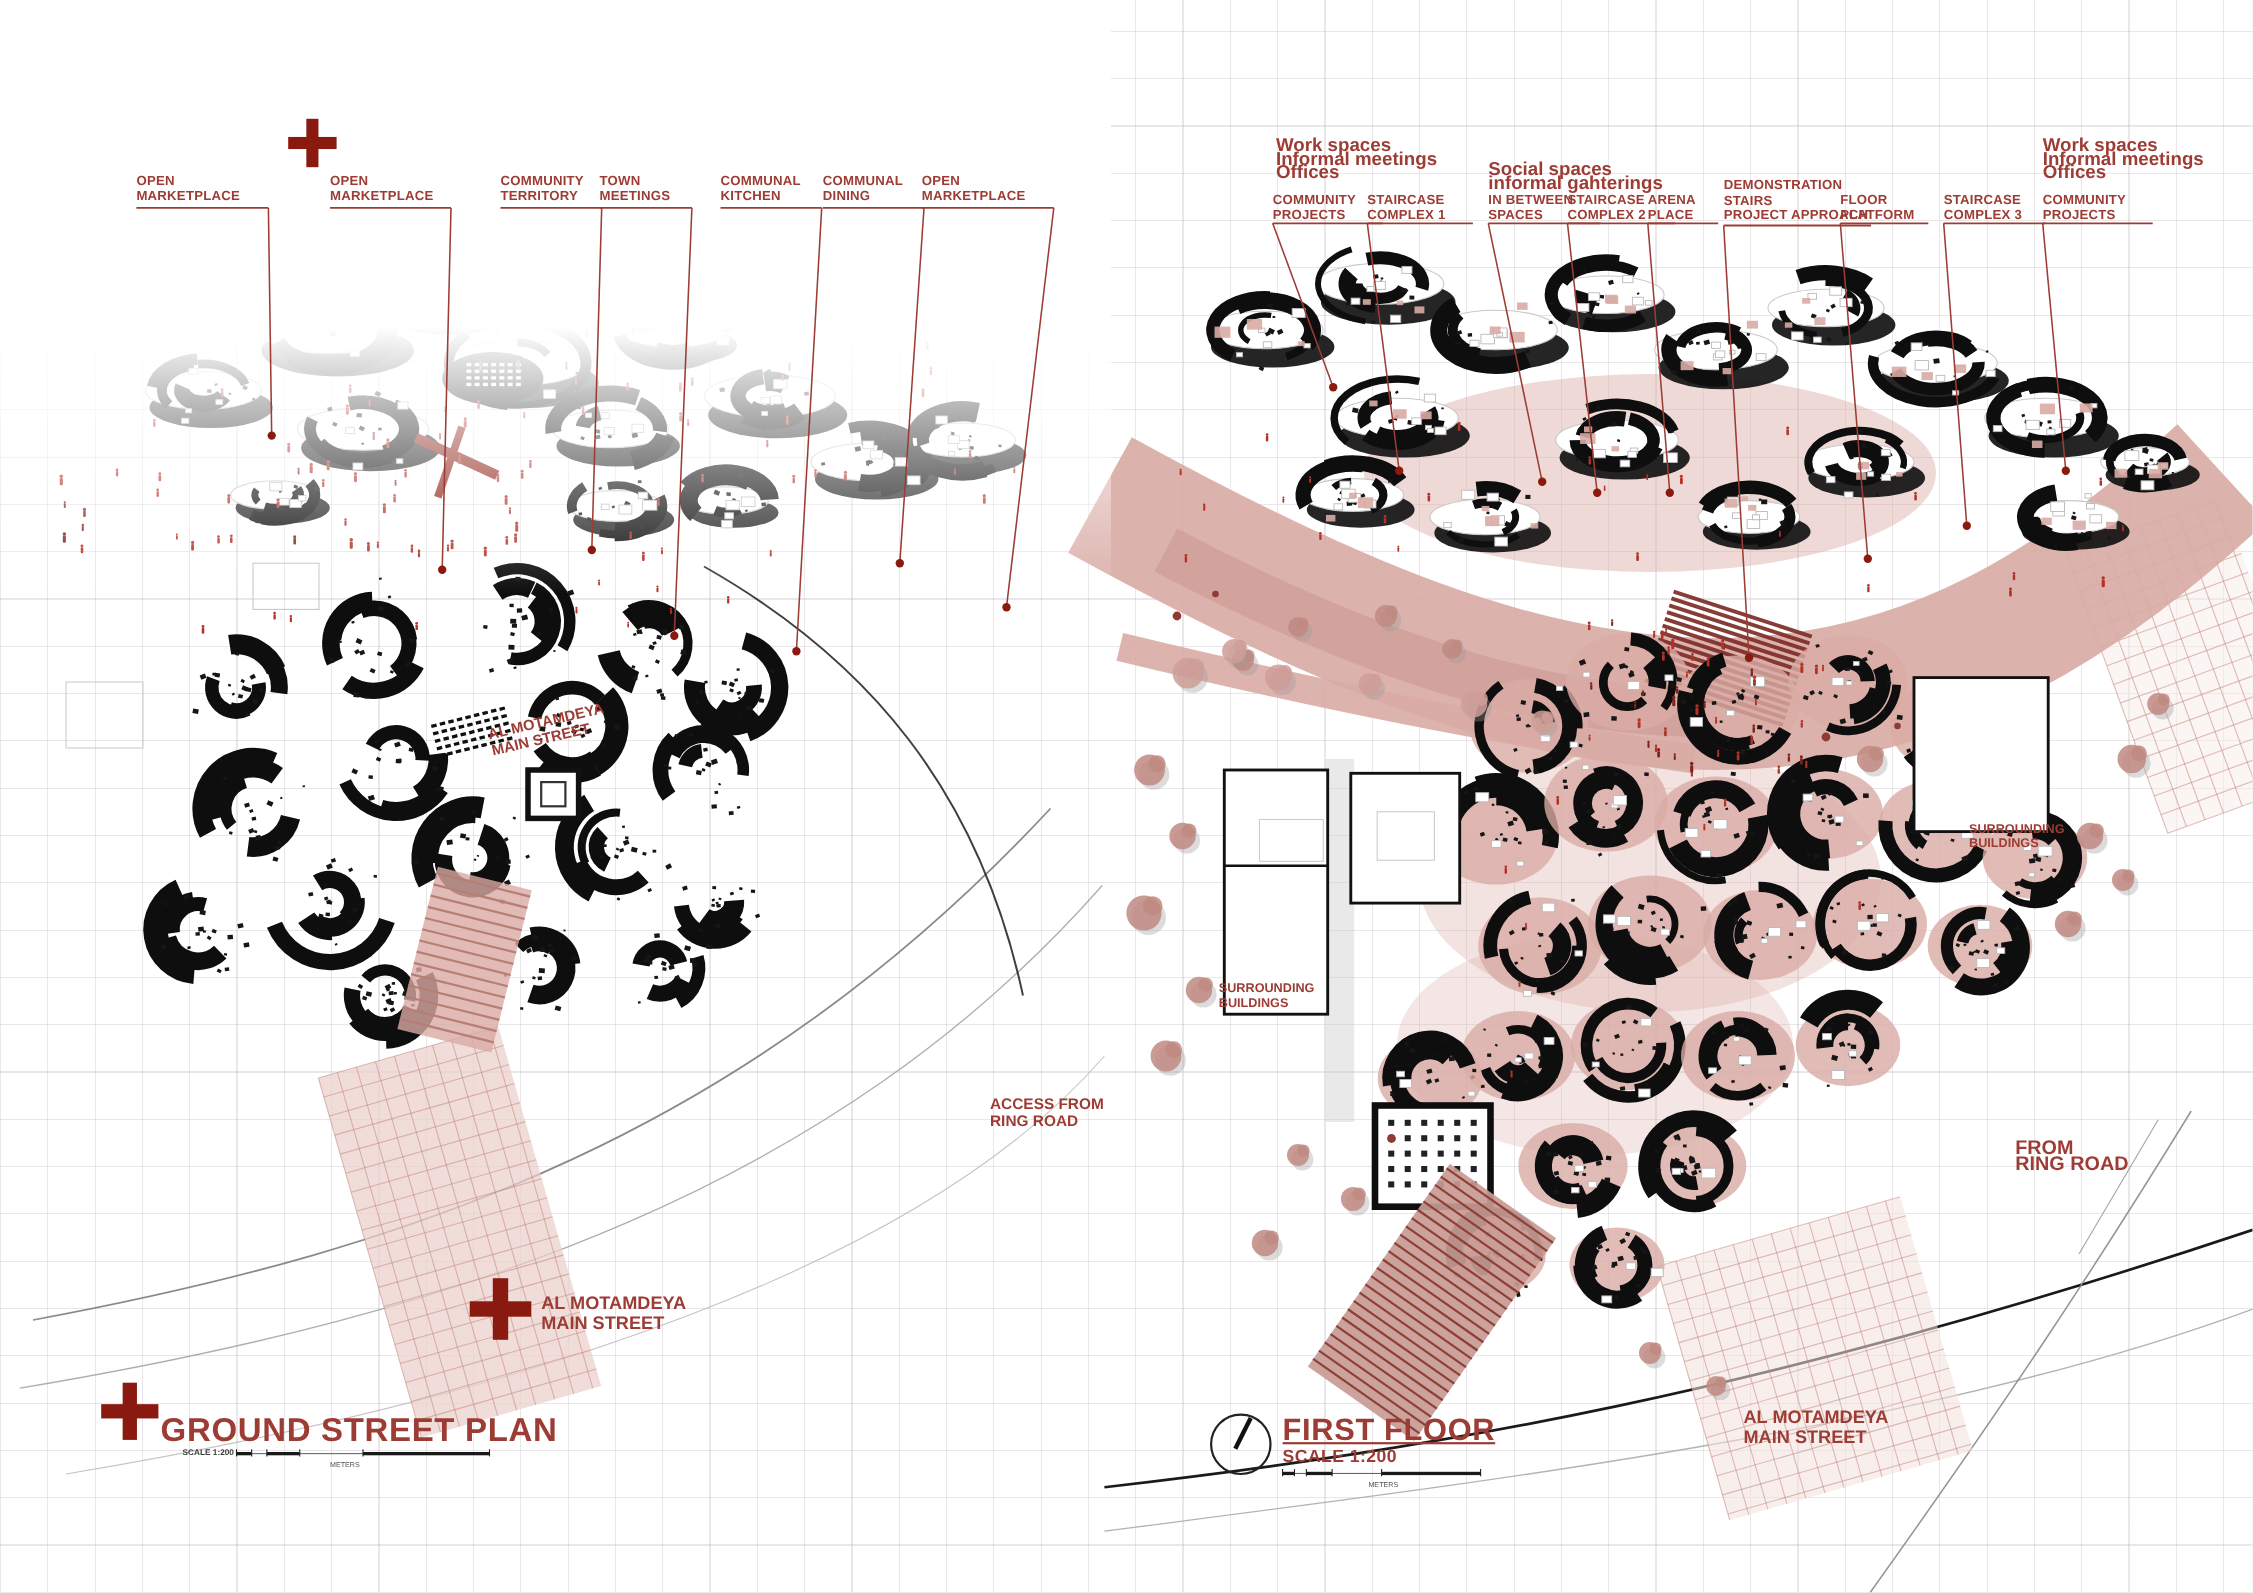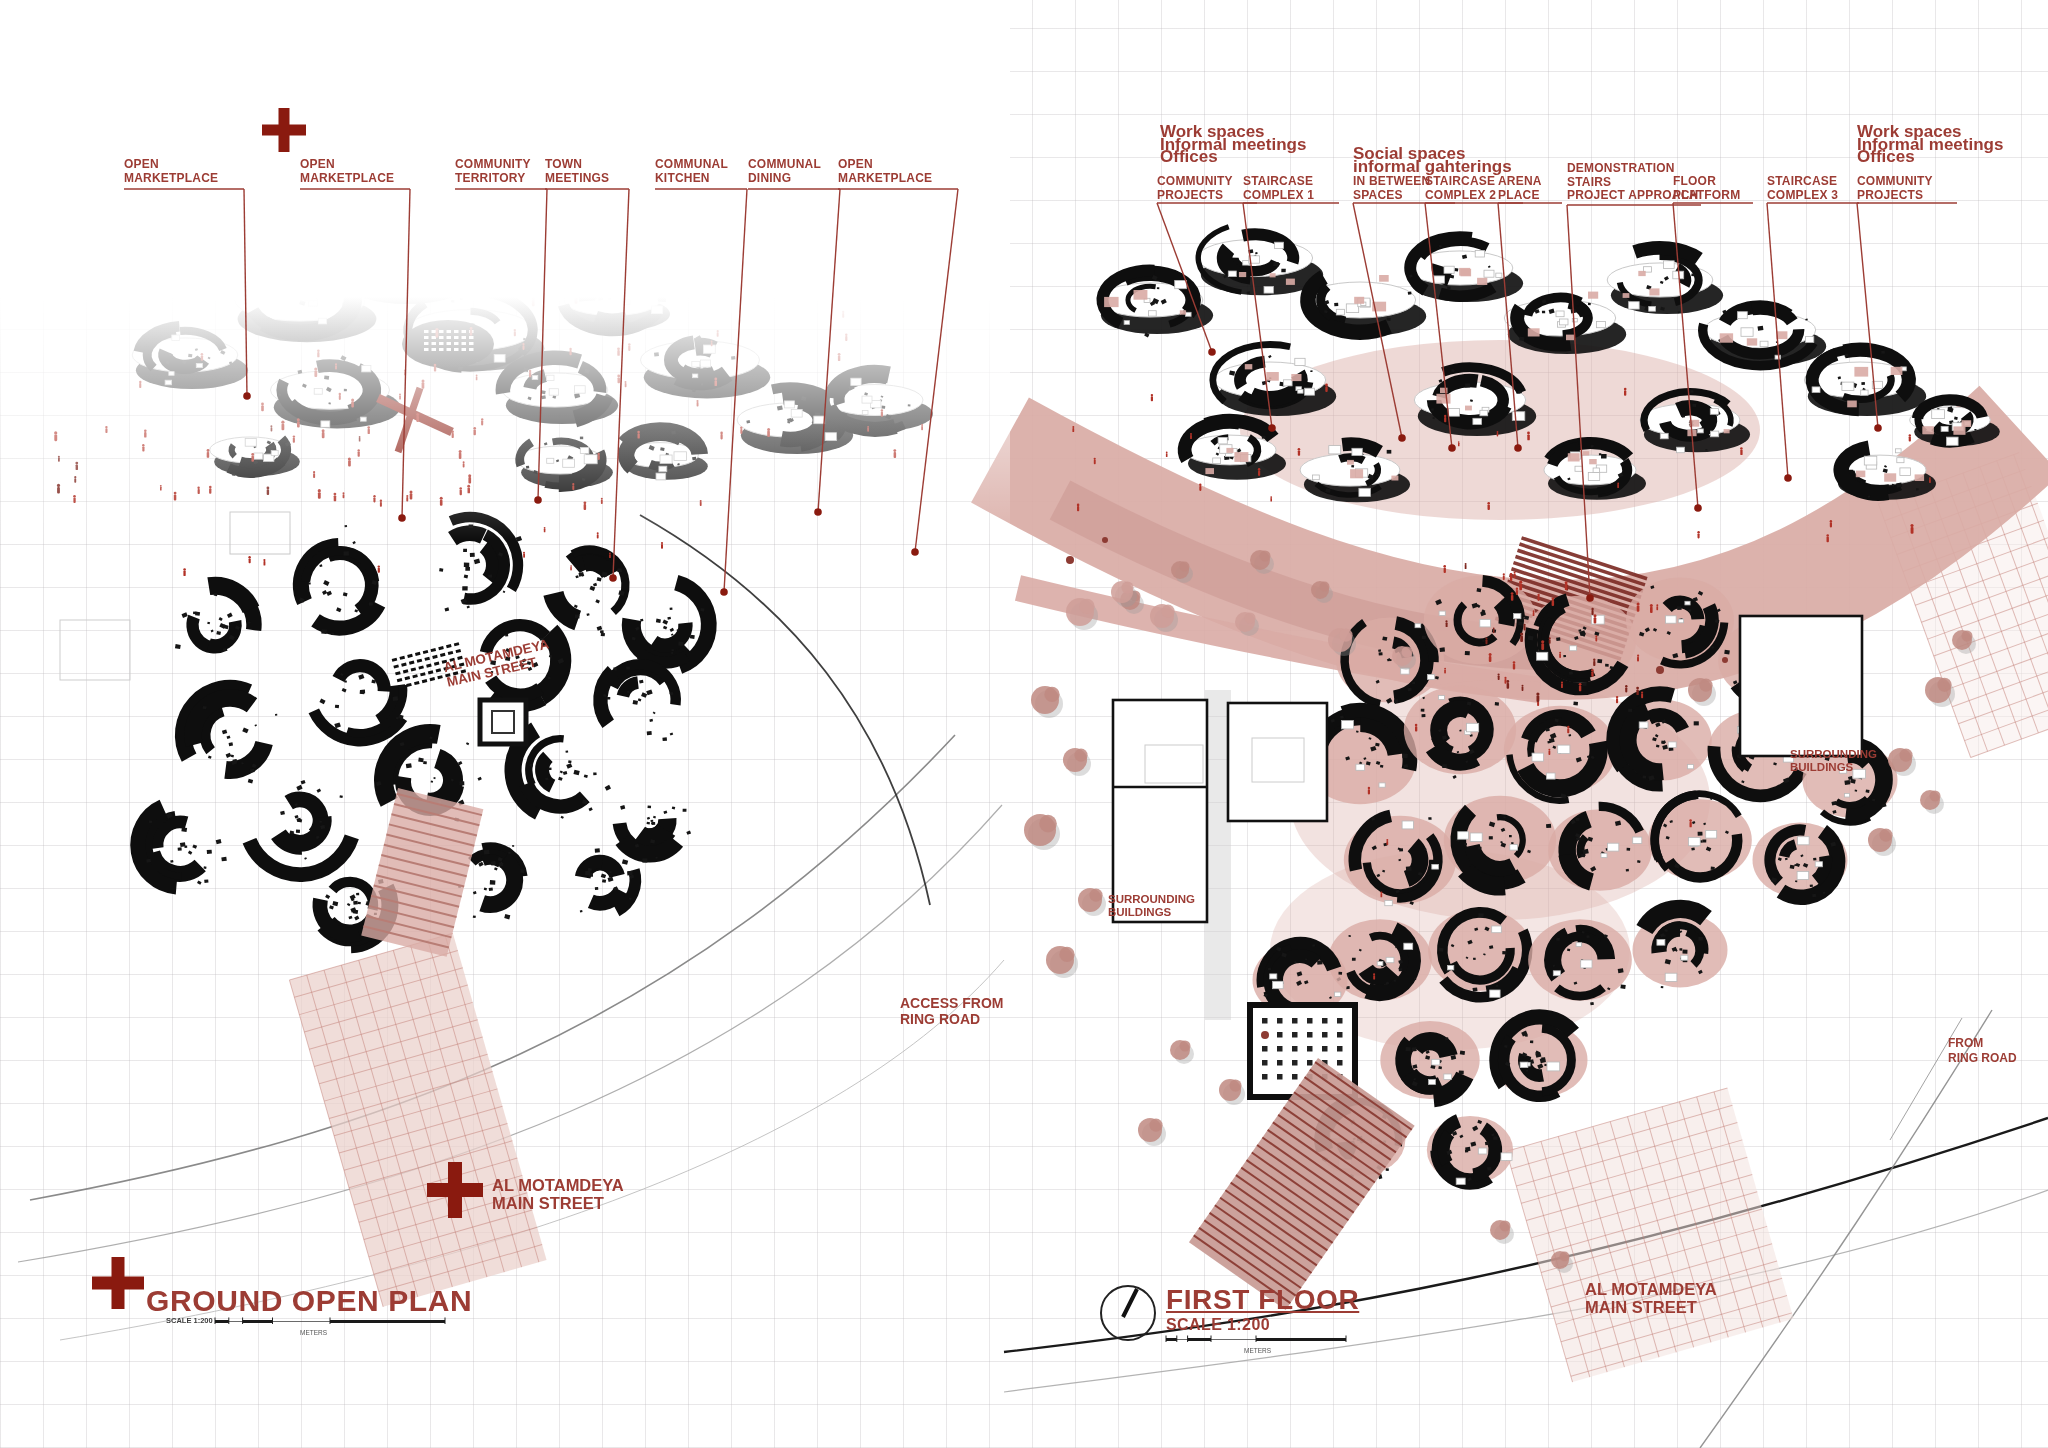--- a/index.html
+++ b/index.html
@@ -22,21 +22,21 @@
   #right-title{left:1166px;top:1284px;font-size:28px;text-decoration:underline;}
   #right-scale{left:1166px;top:1316px;font-size:16px;font-weight:600;letter-spacing:.4px;}
   #left-scale{position:absolute;left:166px;top:1316px;font-size:7.5px;color:#3c3c3c;font-weight:bold;}
   #left-meters{position:absolute;left:300px;top:1329px;font-size:6.5px;color:#555;}
   #right-meters{position:absolute;left:1244px;top:1347px;font-size:6.5px;color:#555;}
   #street-top{left:444px;top:648px;transform:rotate(-13deg);font-size:13.5px;line-height:15px;}
   #access-label{left:900px;top:995px;font-size:14px;line-height:16px;}
   #street-bottom{left:492px;top:1176px;font-size:16.5px;line-height:18px;}
   #surr-left{left:1108px;top:893px;font-size:11.5px;line-height:12.5px;}
   #surr-right{left:1790px;top:748px;font-size:11.5px;line-height:12.5px;}
-  #from-ring{left:1948px;top:1036px;font-size:12px;line-height:15px;}
+  #from-ring{left:1832px;top:1036px;font-size:18px;line-height:15px;}
   #street-right{left:1585px;top:1280px;font-size:16.5px;line-height:18px;}
 </style>
 </head>
 <body>
 
 <div id="canvas">
   <div id="grid"></div>
   <svg id="art" width="2048" height="1448" viewBox="0 0 2048 1448">
       <g>
         <path d="M 30 1200 C 380 1135, 680 1030, 955 735" stroke="#7d7d7d" stroke-width="1.6" fill="none" opacity="0.9"></path>
@@ -2382,19 +2382,19 @@
 MAIN STREET</div>
   <div class="misc" id="surr-left">SURROUNDING
 BUILDINGS</div>
   <div class="misc" id="surr-right">SURROUNDING
 BUILDINGS</div>
   <div class="misc" id="from-ring">FROM
 RING ROAD</div>
   <div class="misc" id="street-right">AL MOTAMDEYA
 MAIN STREET</div>
 
-  <div class="title" id="left-title">GROUND OPEN PLAN</div>
+  <div class="title" id="left-title">GROUND STREET PLAN</div>
   <div class="title" id="right-title">FIRST FLOOR</div>
   <div class="title" id="right-scale">SCALE 1:200</div>
   <div id="left-scale">SCALE 1:200</div>
   <div id="left-meters">METERS</div>
   <div id="right-meters">METERS</div>
 </div>
 
 </body></html>

